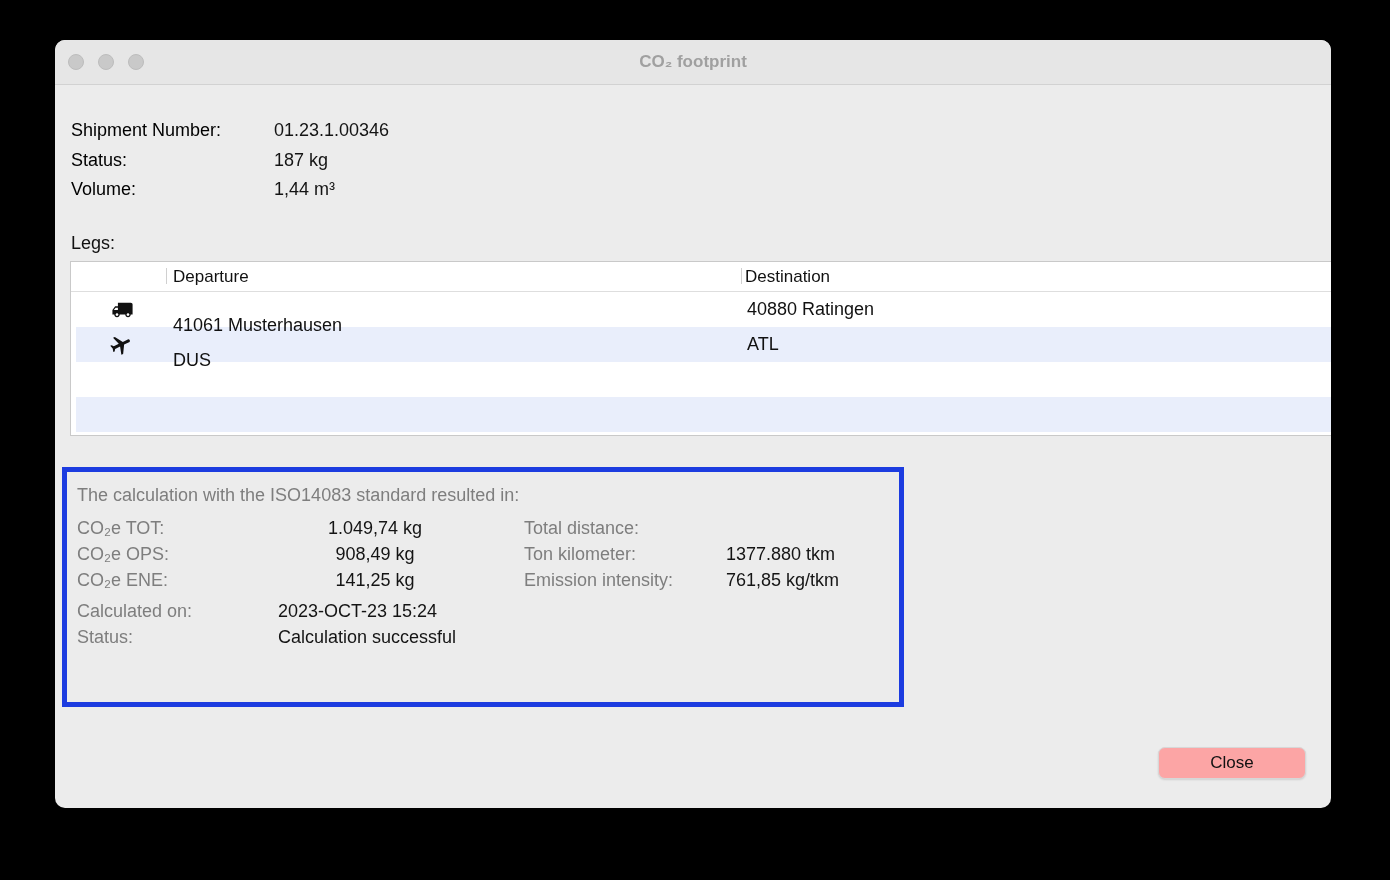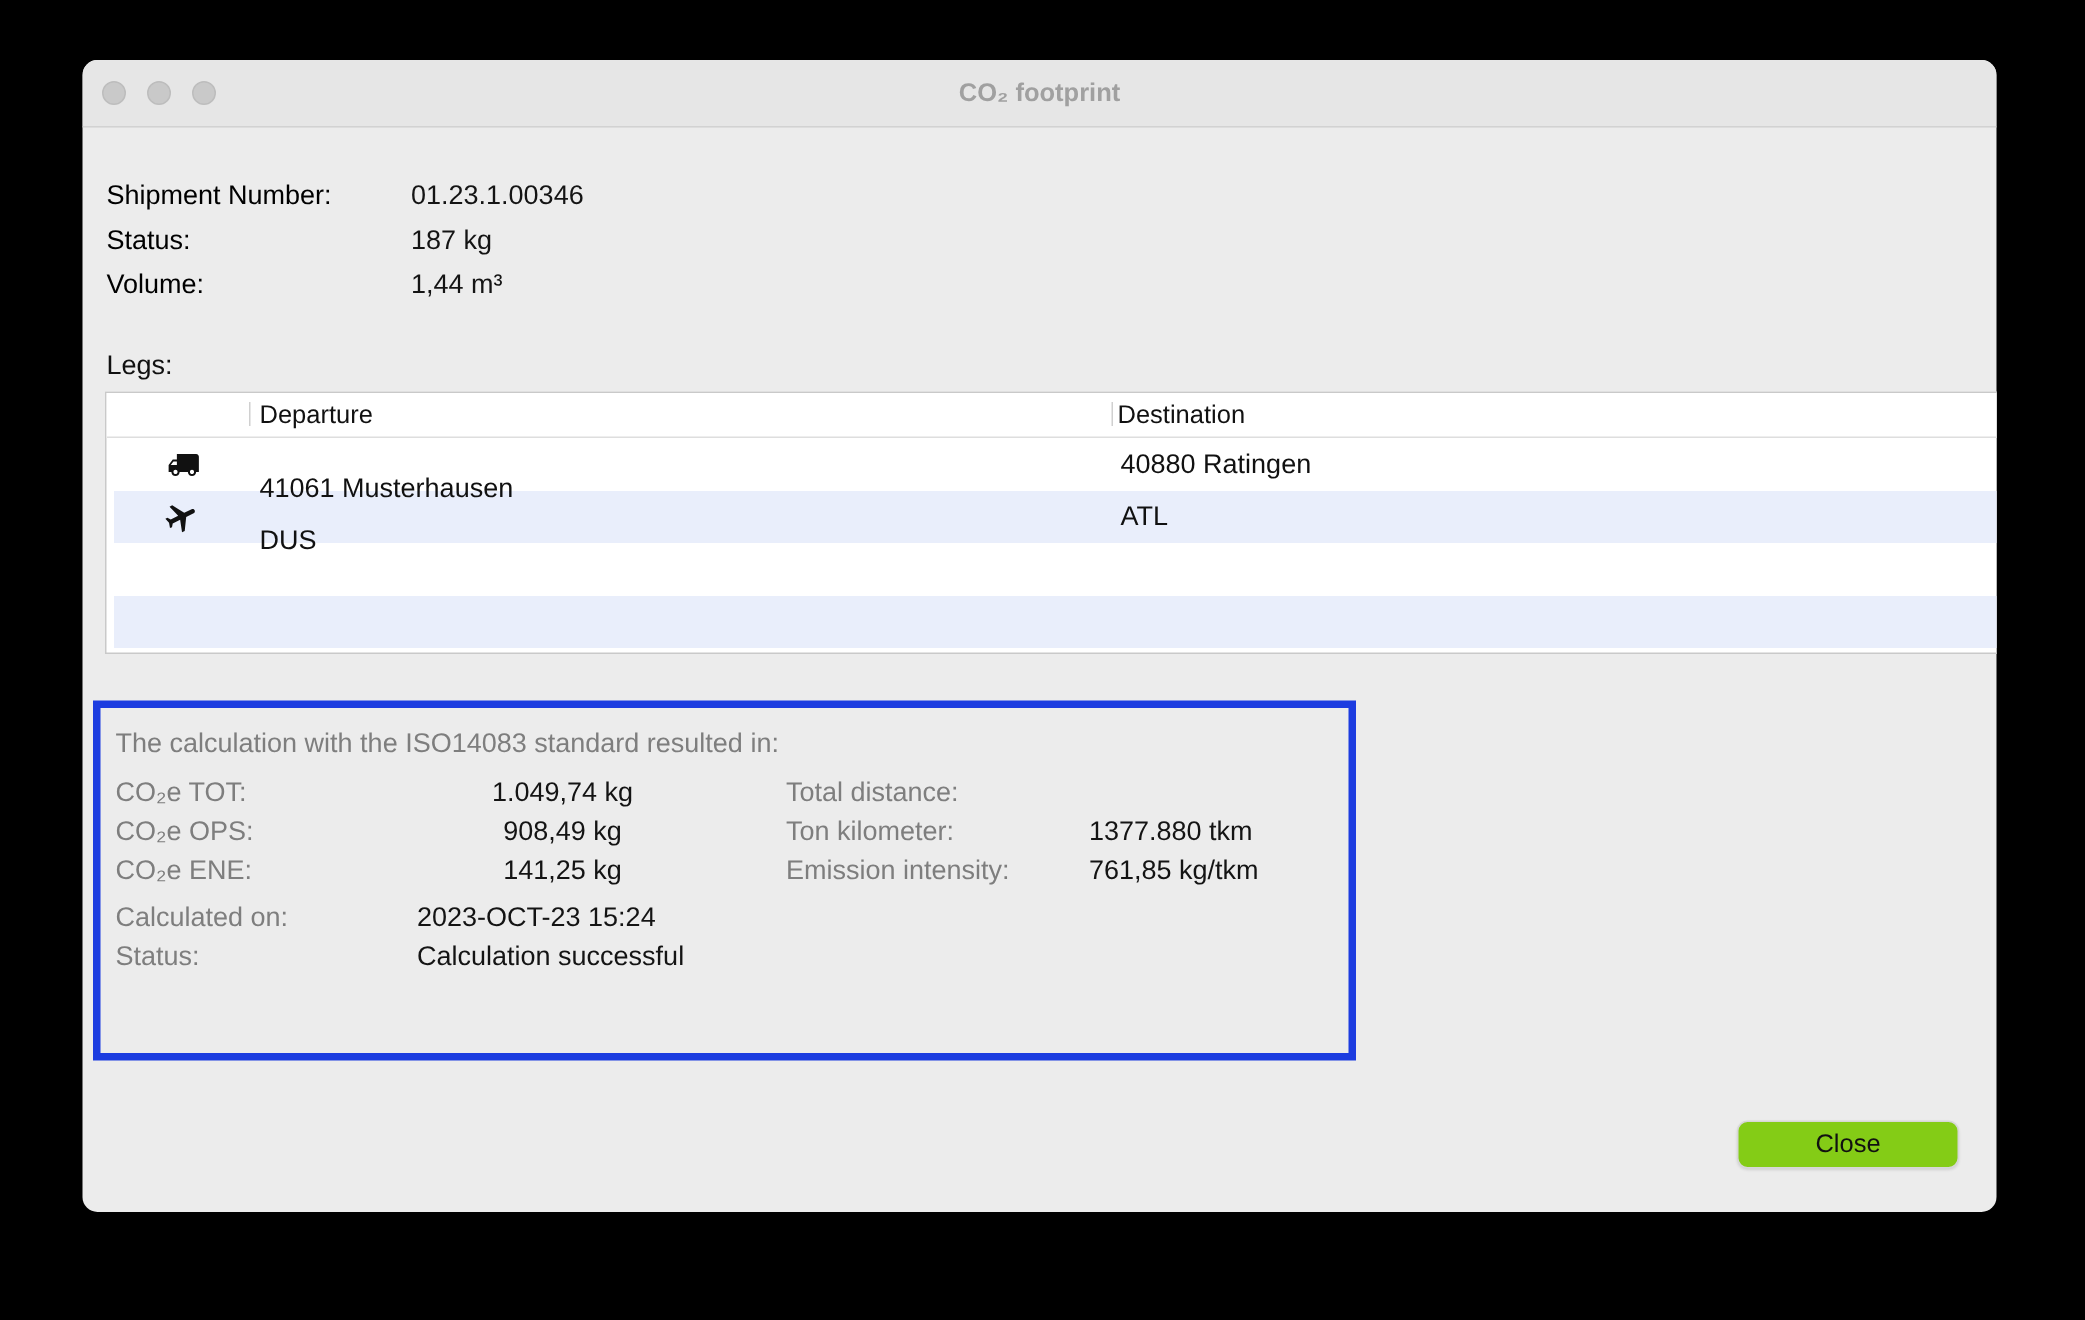--- a/index.html
+++ b/index.html
@@ -67,21 +67,21 @@
   .res-val-r { color:#141414; text-align:center; }
   .res-val-l { color:#141414; }
   .meta-grid {
     position:absolute; left:10px; top:126px;
     display:grid; grid-template-columns:201px auto;
     font-size:18px; line-height:26px;
   }
   
   .close-btn {
     position:absolute; left:1103px; top:707px; width:148px; height:32px;
-    background:#84cc16; border:1px solid #d7d7d7; border-radius:7px;
+    background:#fca5a5; border:1px solid #d7d7d7; border-radius:7px;
     font-family:inherit; font-size:17px; color:#111;
     box-shadow:0 1px 2px rgba(0,0,0,.12); cursor:pointer;
   }
 </style>
 </head>
 <body>
 
 <div class="window">
 
   <div class="titlebar">

